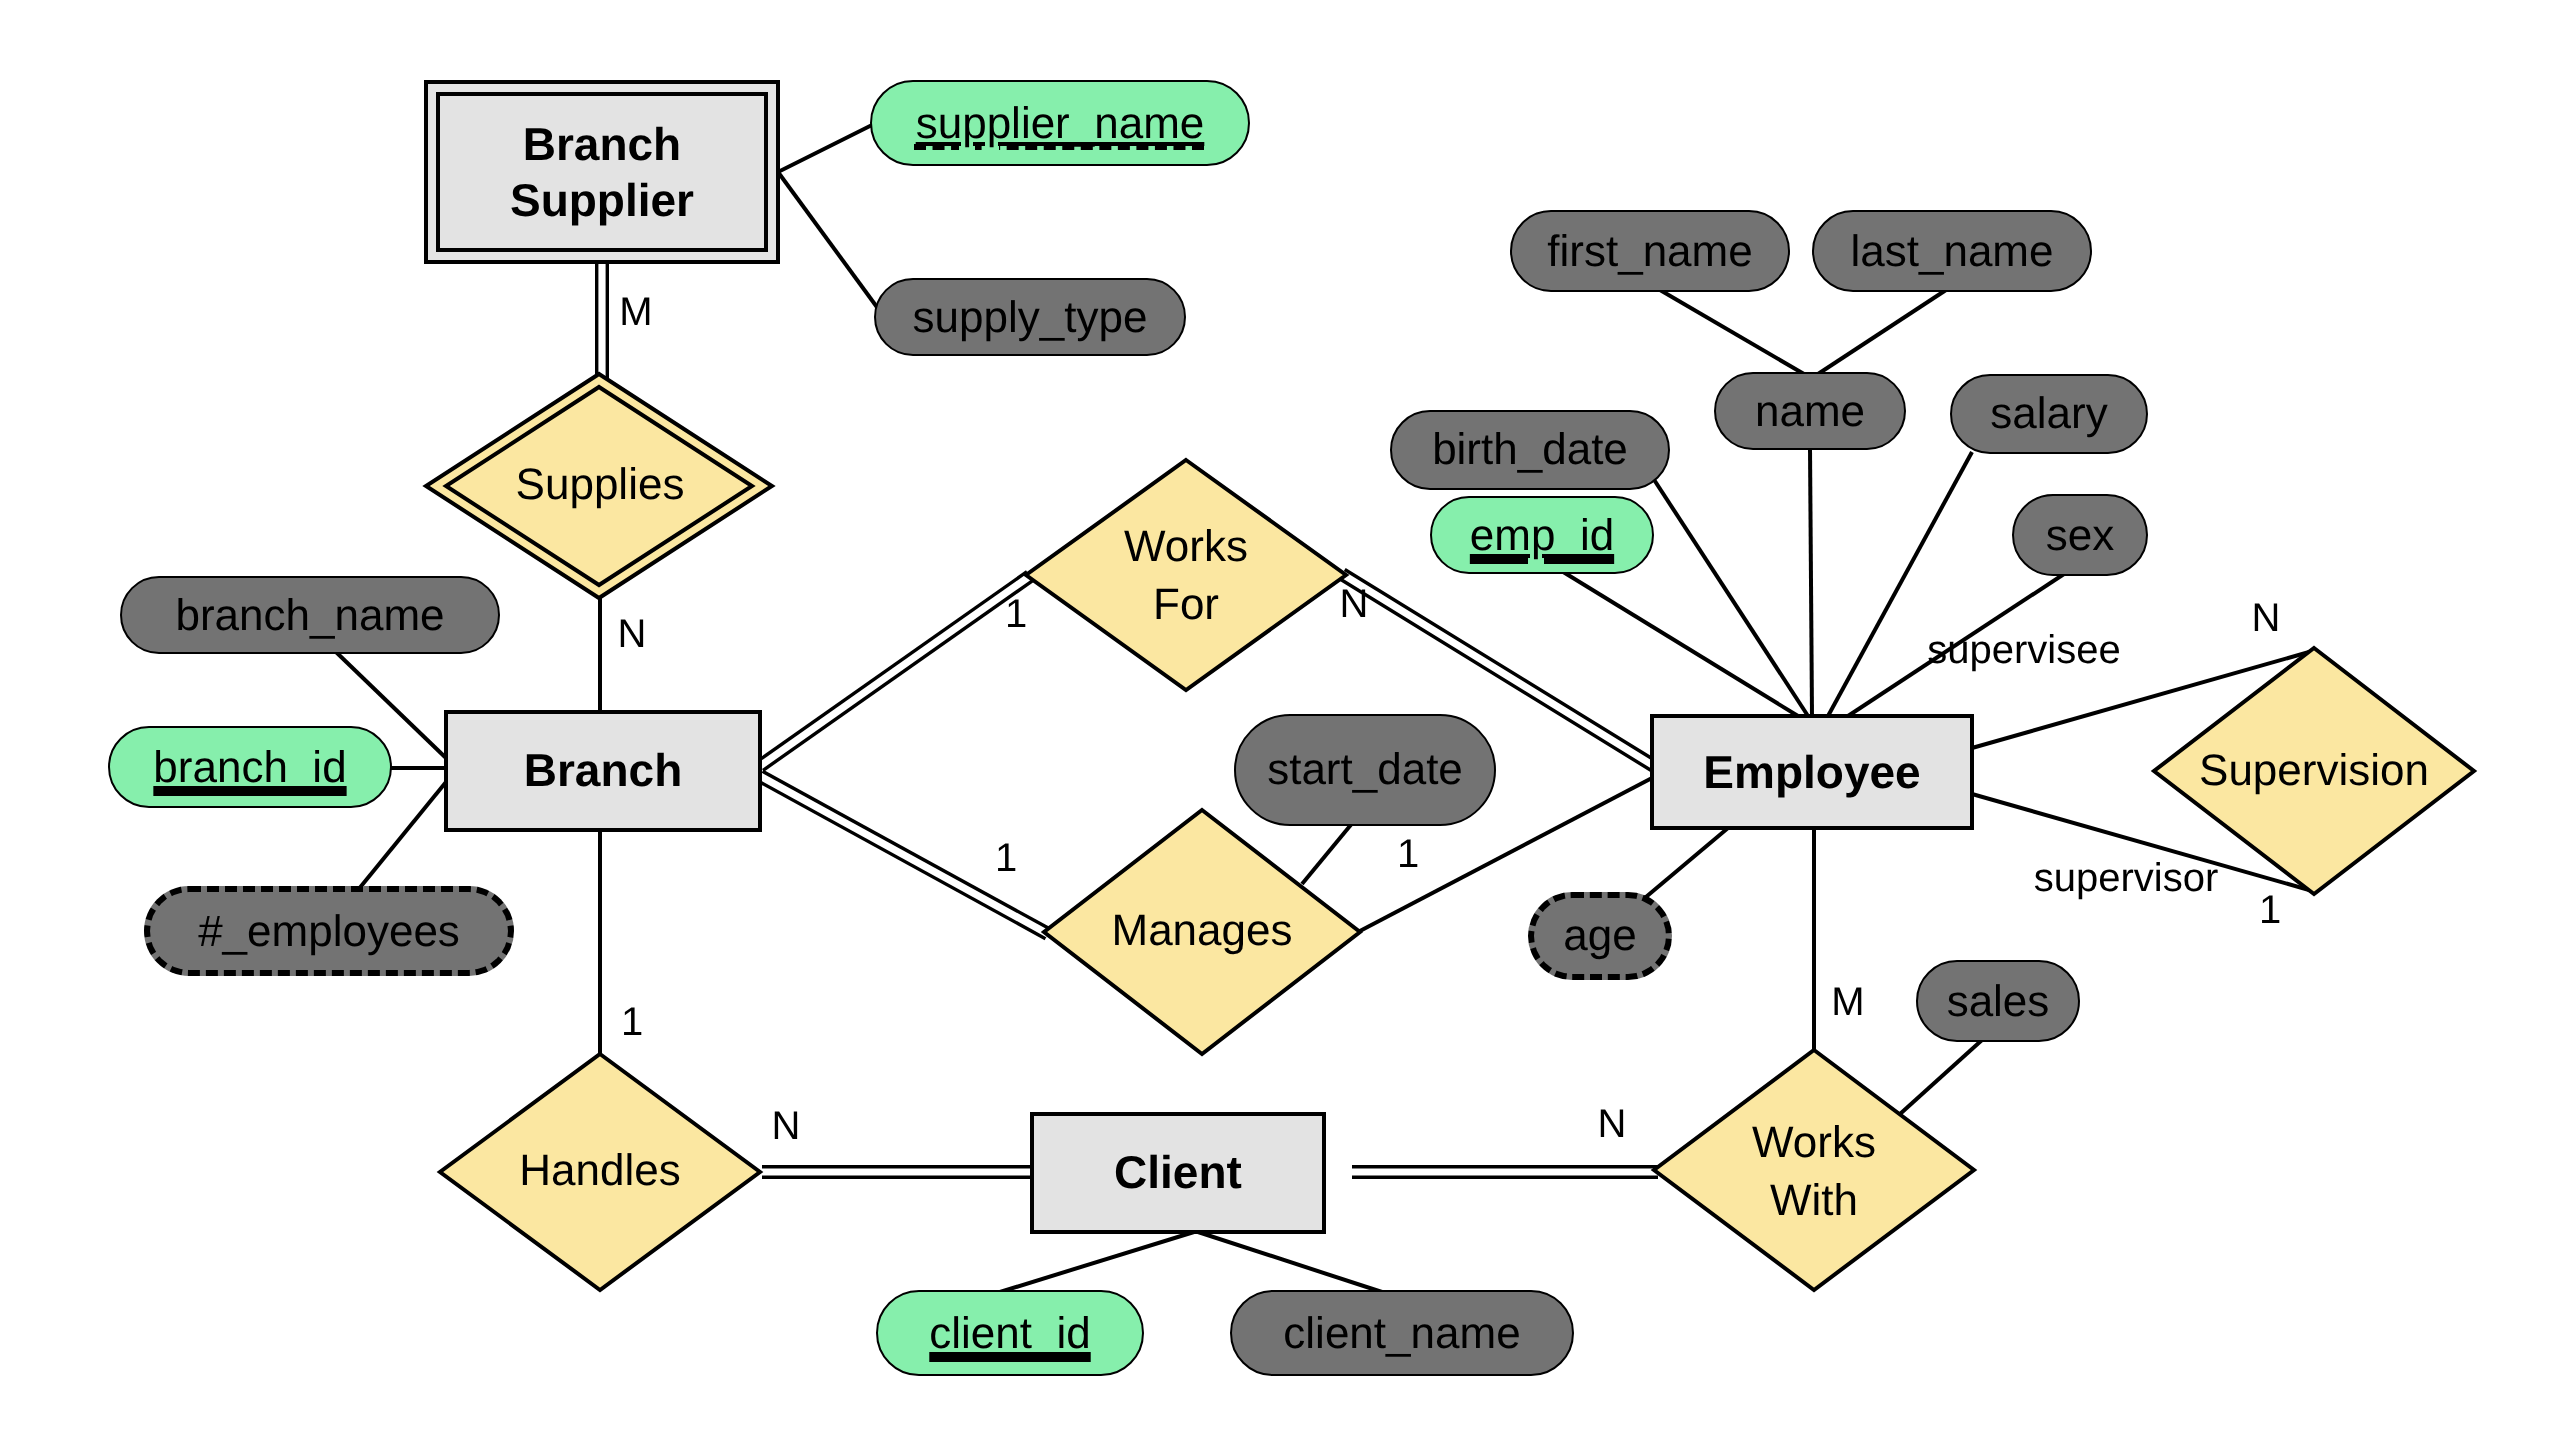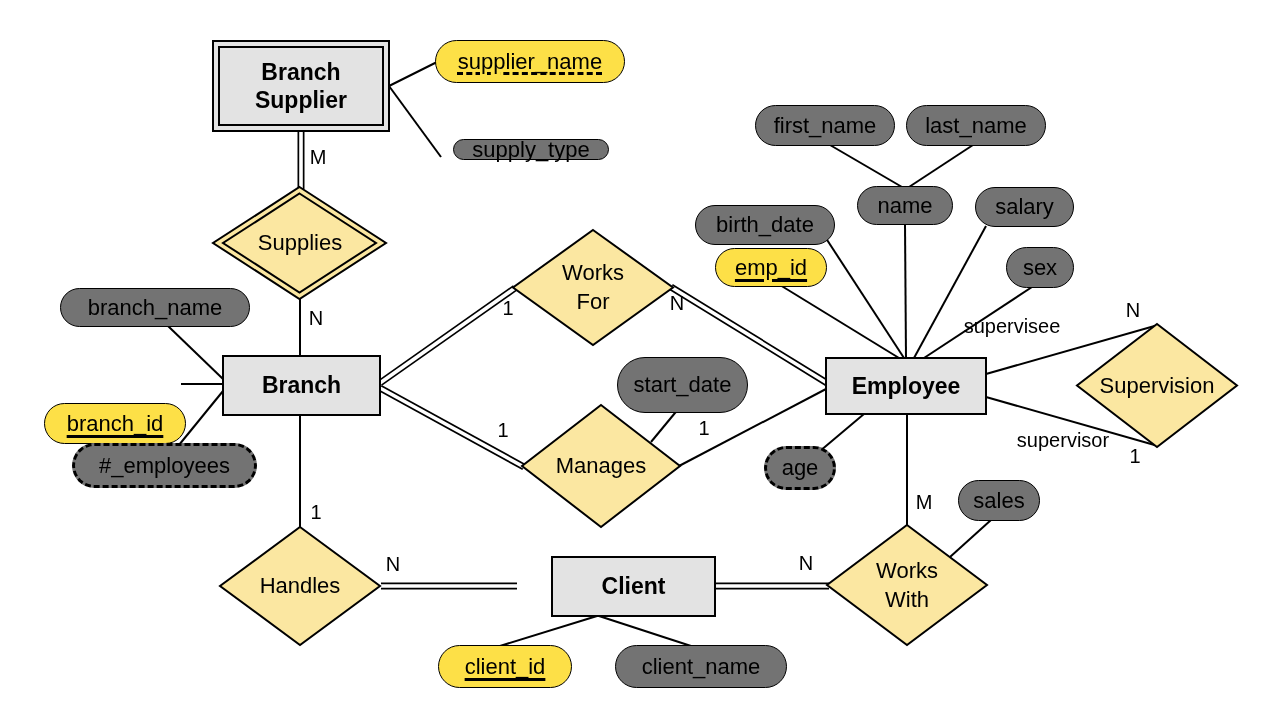--- a/index.html
+++ b/index.html
@@ -19,21 +19,21 @@
   }
   .weak-inner{
     position:absolute;inset:4px;border:2px solid #000;
     display:flex;align-items:center;justify-content:center;
   }
   .attr{
     position:absolute;box-sizing:border-box;background:#737373;border:1.6px solid #000;
     border-radius:999px;display:flex;align-items:center;justify-content:center;
     font-size:22px;
   }
-  .attr.key{background:#fde047;}
+  .attr.key{background:#86efac;text-decoration:underline;}
   .attr.derived{border:3px dashed #000;}
   .u{text-decoration:underline;text-decoration-thickness:2.5px;text-underline-offset:4px;}
   .u-dash{text-decoration:underline;text-decoration-style:dashed;text-decoration-thickness:2.5px;text-underline-offset:3px;}
   .dlabel{
     position:absolute;transform:translate(-50%,-50%);font-size:22px;
     text-align:center;white-space:pre-line;line-height:1.3;
   }
   .card{position:absolute;transform:translate(-50%,-50%);font-size:20px;}
   .role{position:absolute;transform:translate(-50%,-50%);font-size:20px;}
 </style>
@@ -111,34 +111,34 @@
       <span>Branch
 Supplier</span>
     </div>
   </div>
   <div class="entity" style="left:222px;top:355px;width:159px;height:61px;">
     <span>Branch</span>
   </div>
   <div class="entity" style="left:825px;top:357px;width:162px;height:58px;">
     <span>Employee</span>
   </div>
-  <div class="entity" style="left:515px;top:556px;width:165px;height:61px;margin-left:36px;">
+  <div class="entity" style="left:515px;top:556px;width:148px;height:61px;">
     <span>Client</span>
   </div>
 
   <div class="attr key" style="left:435px;top:40px;width:190px;height:43px;">
     <span class="u-dash">supplier_name</span>
   </div>
-  <div class="attr" style="left:453px;top:139px;width:156px;height:21px;">
+  <div class="attr" style="left:437px;top:139px;width:156px;height:39px;">
     <span>supply_type</span>
   </div>
   <div class="attr" style="left:60px;top:288px;width:190px;height:39px;">
     <span>branch_name</span>
   </div>
-  <div class="attr key" style="left:44px;top:363px;width:142px;height:41px;margin-top:40px;">
+  <div class="attr key" style="left:54px;top:363px;width:142px;height:41px;">
     <span class="u">branch_id</span>
   </div>
   <div class="attr derived" style="left:72px;top:443px;width:185px;height:45px;">
     <span>#_employees</span>
   </div>
   <div class="attr" style="left:755px;top:105px;width:140px;height:41px;">
     <span>first_name</span>
   </div>
   <div class="attr" style="left:857px;top:186px;width:96px;height:39px;">
     <span>name</span>

